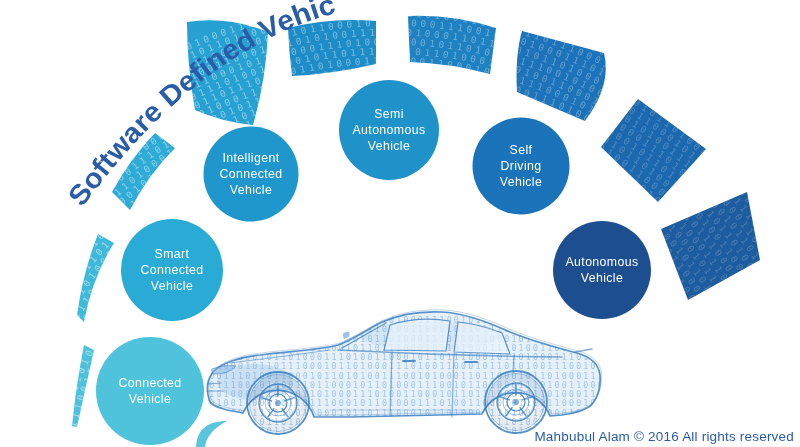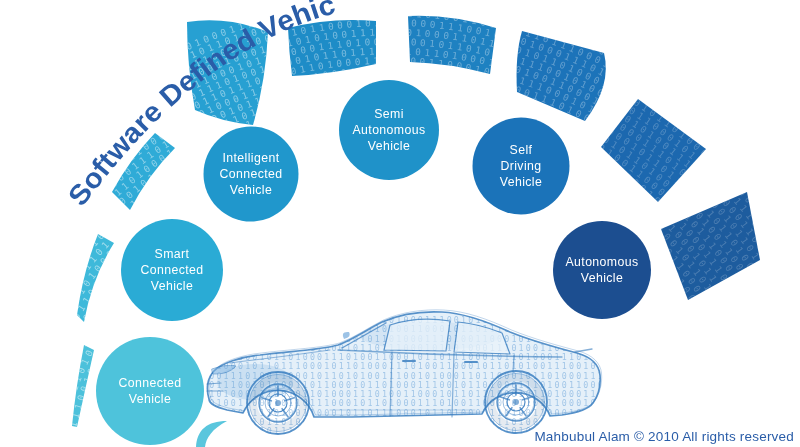--- a/index.html
+++ b/index.html
@@ -279,14 +279,14 @@
           <circle cx="521" cy="166" r="48.5" fill="#1B73B9"></circle>
           <text class="stage-label" text-anchor="middle"><tspan x="521" y="154">Self</tspan><tspan x="521" y="170">Driving</tspan><tspan x="521" y="186">Vehicle</tspan></text>
         </g>
         <g>
           <circle cx="602" cy="270" r="49" fill="#1C4E90"></circle>
           <text class="stage-label" text-anchor="middle"><tspan x="602" y="266">Autonomous</tspan><tspan x="602" y="282">Vehicle</tspan></text>
         </g>
       </g>
   </svg>
 
-  <div class="credit" style="color: rgb(42, 93, 168);">Mahbubul Alam © 2010 All rights reserved</div>
+  <div class="credit" style="color: rgb(42, 93, 168);">Mahbubul Alam © 2016 All rights reserved</div>
 </div>
 
 </body></html>

